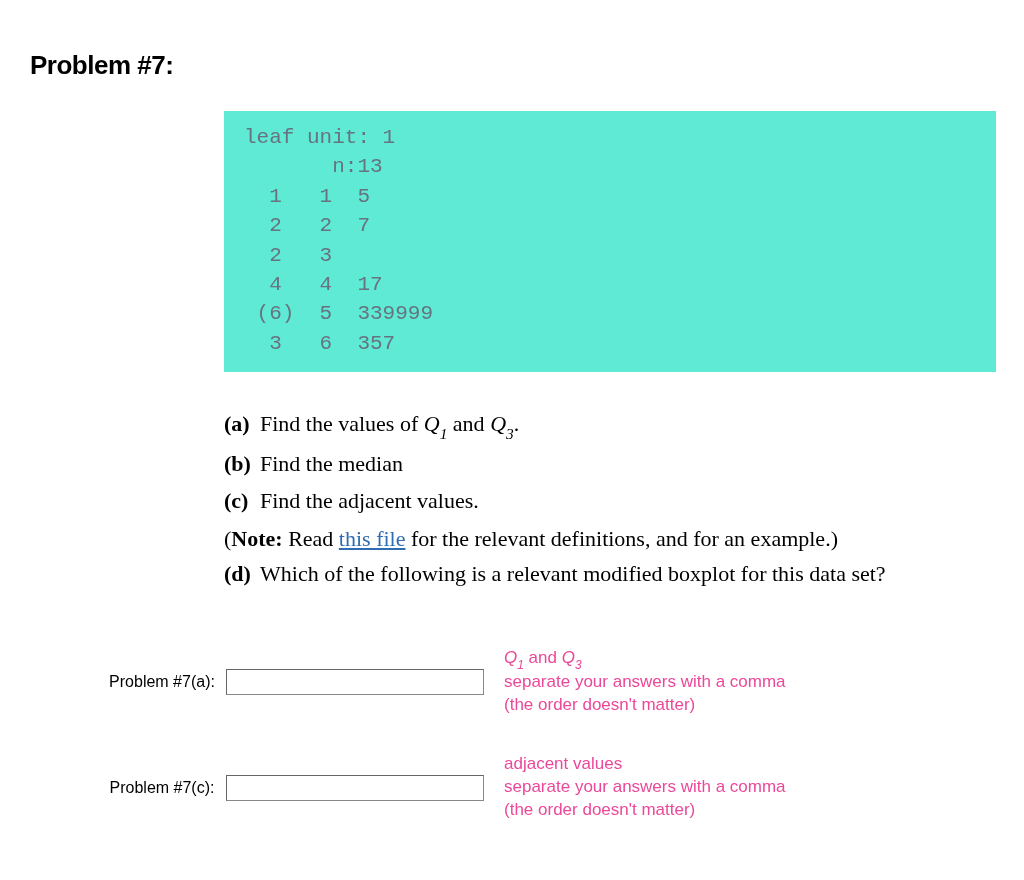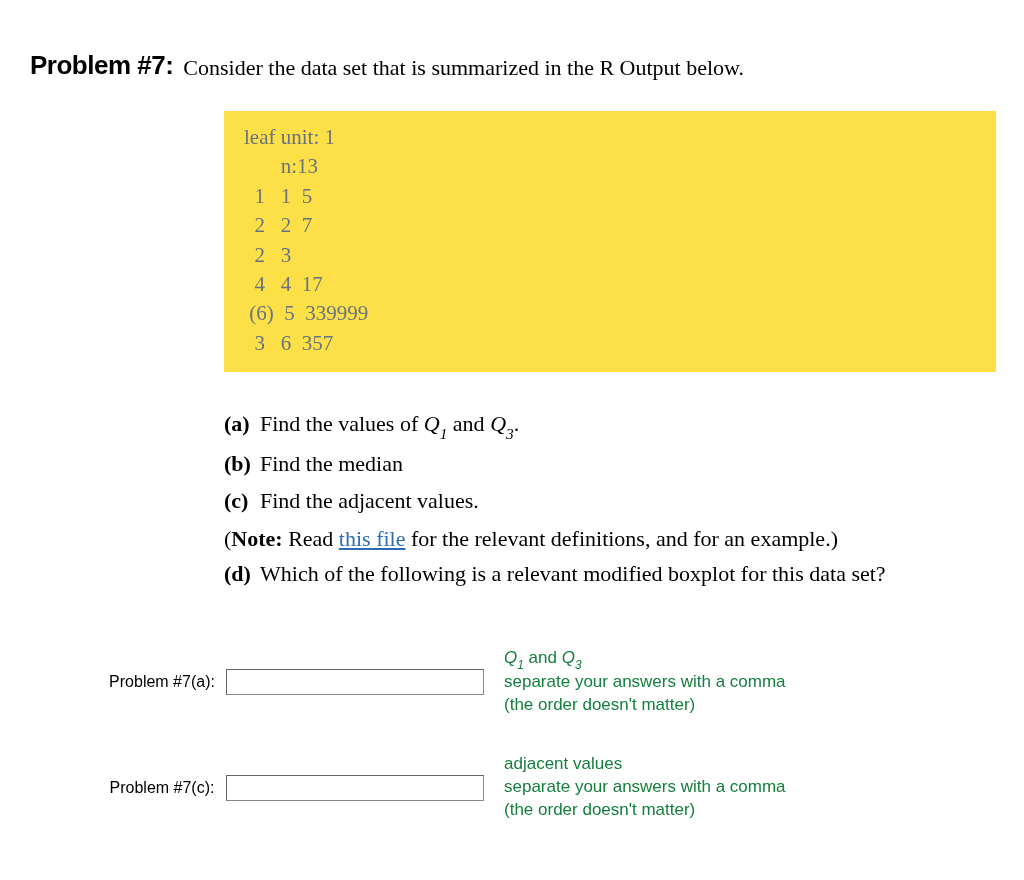--- a/index.html
+++ b/index.html
@@ -24,22 +24,22 @@
       letter-spacing: -0.5px;
     }
     .prompt-text {
       font-family: Georgia, 'Times New Roman', serif;
       font-size: 22px;
     }
     .indented {
       margin-left: 194px;
     }
     .code-block {
-      background: #fde047;
-      font-family: Liberation Serif, serif;
+      background: #5eead4;
+      font-family: Liberation Mono, monospace;
       font-size: 21px;
       line-height: 1.4;
       color: #677380;
       padding: 12px 20px 14px 20px;
       width: 772px;
       white-space: pre;
       margin-bottom: 34px;
     }
     .parts {
       width: 772px;
@@ -84,32 +84,31 @@
       border-top-color: #666;
       border-left-color: #666;
       background: #fff;
       margin-right: 20px;
       font-size: 14px;
       padding: 2px 4px;
     }
     .answer-hint {
       font-family: Arial, Helvetica, sans-serif;
       font-size: 17px;
-      color: #15803d;
+      color: #ec4899;
       line-height: 1.35;
     }
     .q13 { font-style: italic; text-align: right; }
     .q13 .sub { font-size: 0.7em; vertical-align: sub; position: relative; top: 0.15em; }
   </style>
 </head>
 <body>
 
 <div class="header-row">
   <span class="problem-label">Problem #7:</span>
-  <span class="prompt-text">Consider the data set that is summarized in the R Output below.</span>
 </div>
 
 <div class="indented">
   <div class="code-block"><span>leaf unit: 1</span>
 <span>       n:13</span>
 <span>  1   1  5</span>
 <span>  2   2  7</span>
 <span>  2   3</span>
 <span>  4   4  17</span>
 <span> (6)  5  339999</span>

